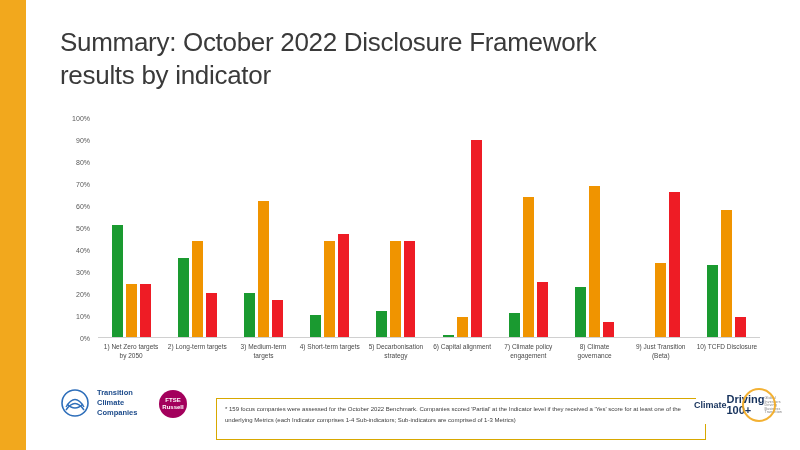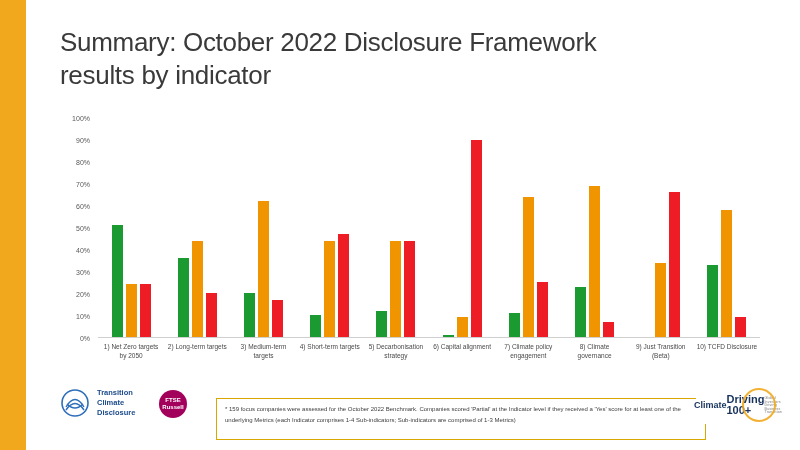--- a/index.html
+++ b/index.html
@@ -244,21 +244,21 @@
       <svg width="30" height="30" viewBox="0 0 30 30">
         <circle cx="15" cy="15" r="13" fill="none" stroke="#2f6fba" stroke-width="1.6"></circle>
         <path d="M6 19 Q15 4 24 19" fill="none" stroke="#2f6fba" stroke-width="1.4"></path>
         <path d="M6 22 Q15 9 24 22" fill="none" stroke="#2f6fba" stroke-width="1.4"></path>
         <path d="M7 16 Q15 24 23 16" fill="none" stroke="#2f6fba" stroke-width="1.4"></path>
       </svg>
     </div>
     <div class="tpi-text">
       <div>Transition</div>
       <div>Climate</div>
-      <div>Disclosure</div>
+      <div>Companies</div>
     </div>
   </div>
 
   <div class="logo-ftse">
     <span>FTSE</span>
     <span>Russell</span>
   </div>
 
   <div class="footer-note">* 159 focus companies were assessed for the October 2022 Benchmark. Companies scored 'Partial' at the Indicator level if they received a 'Yes' score for at least one of the underlying Metrics (each Indicator comprises 1-4 Sub-indicators; Sub-indicators are comprised of 1-3 Metrics)</div>
 

